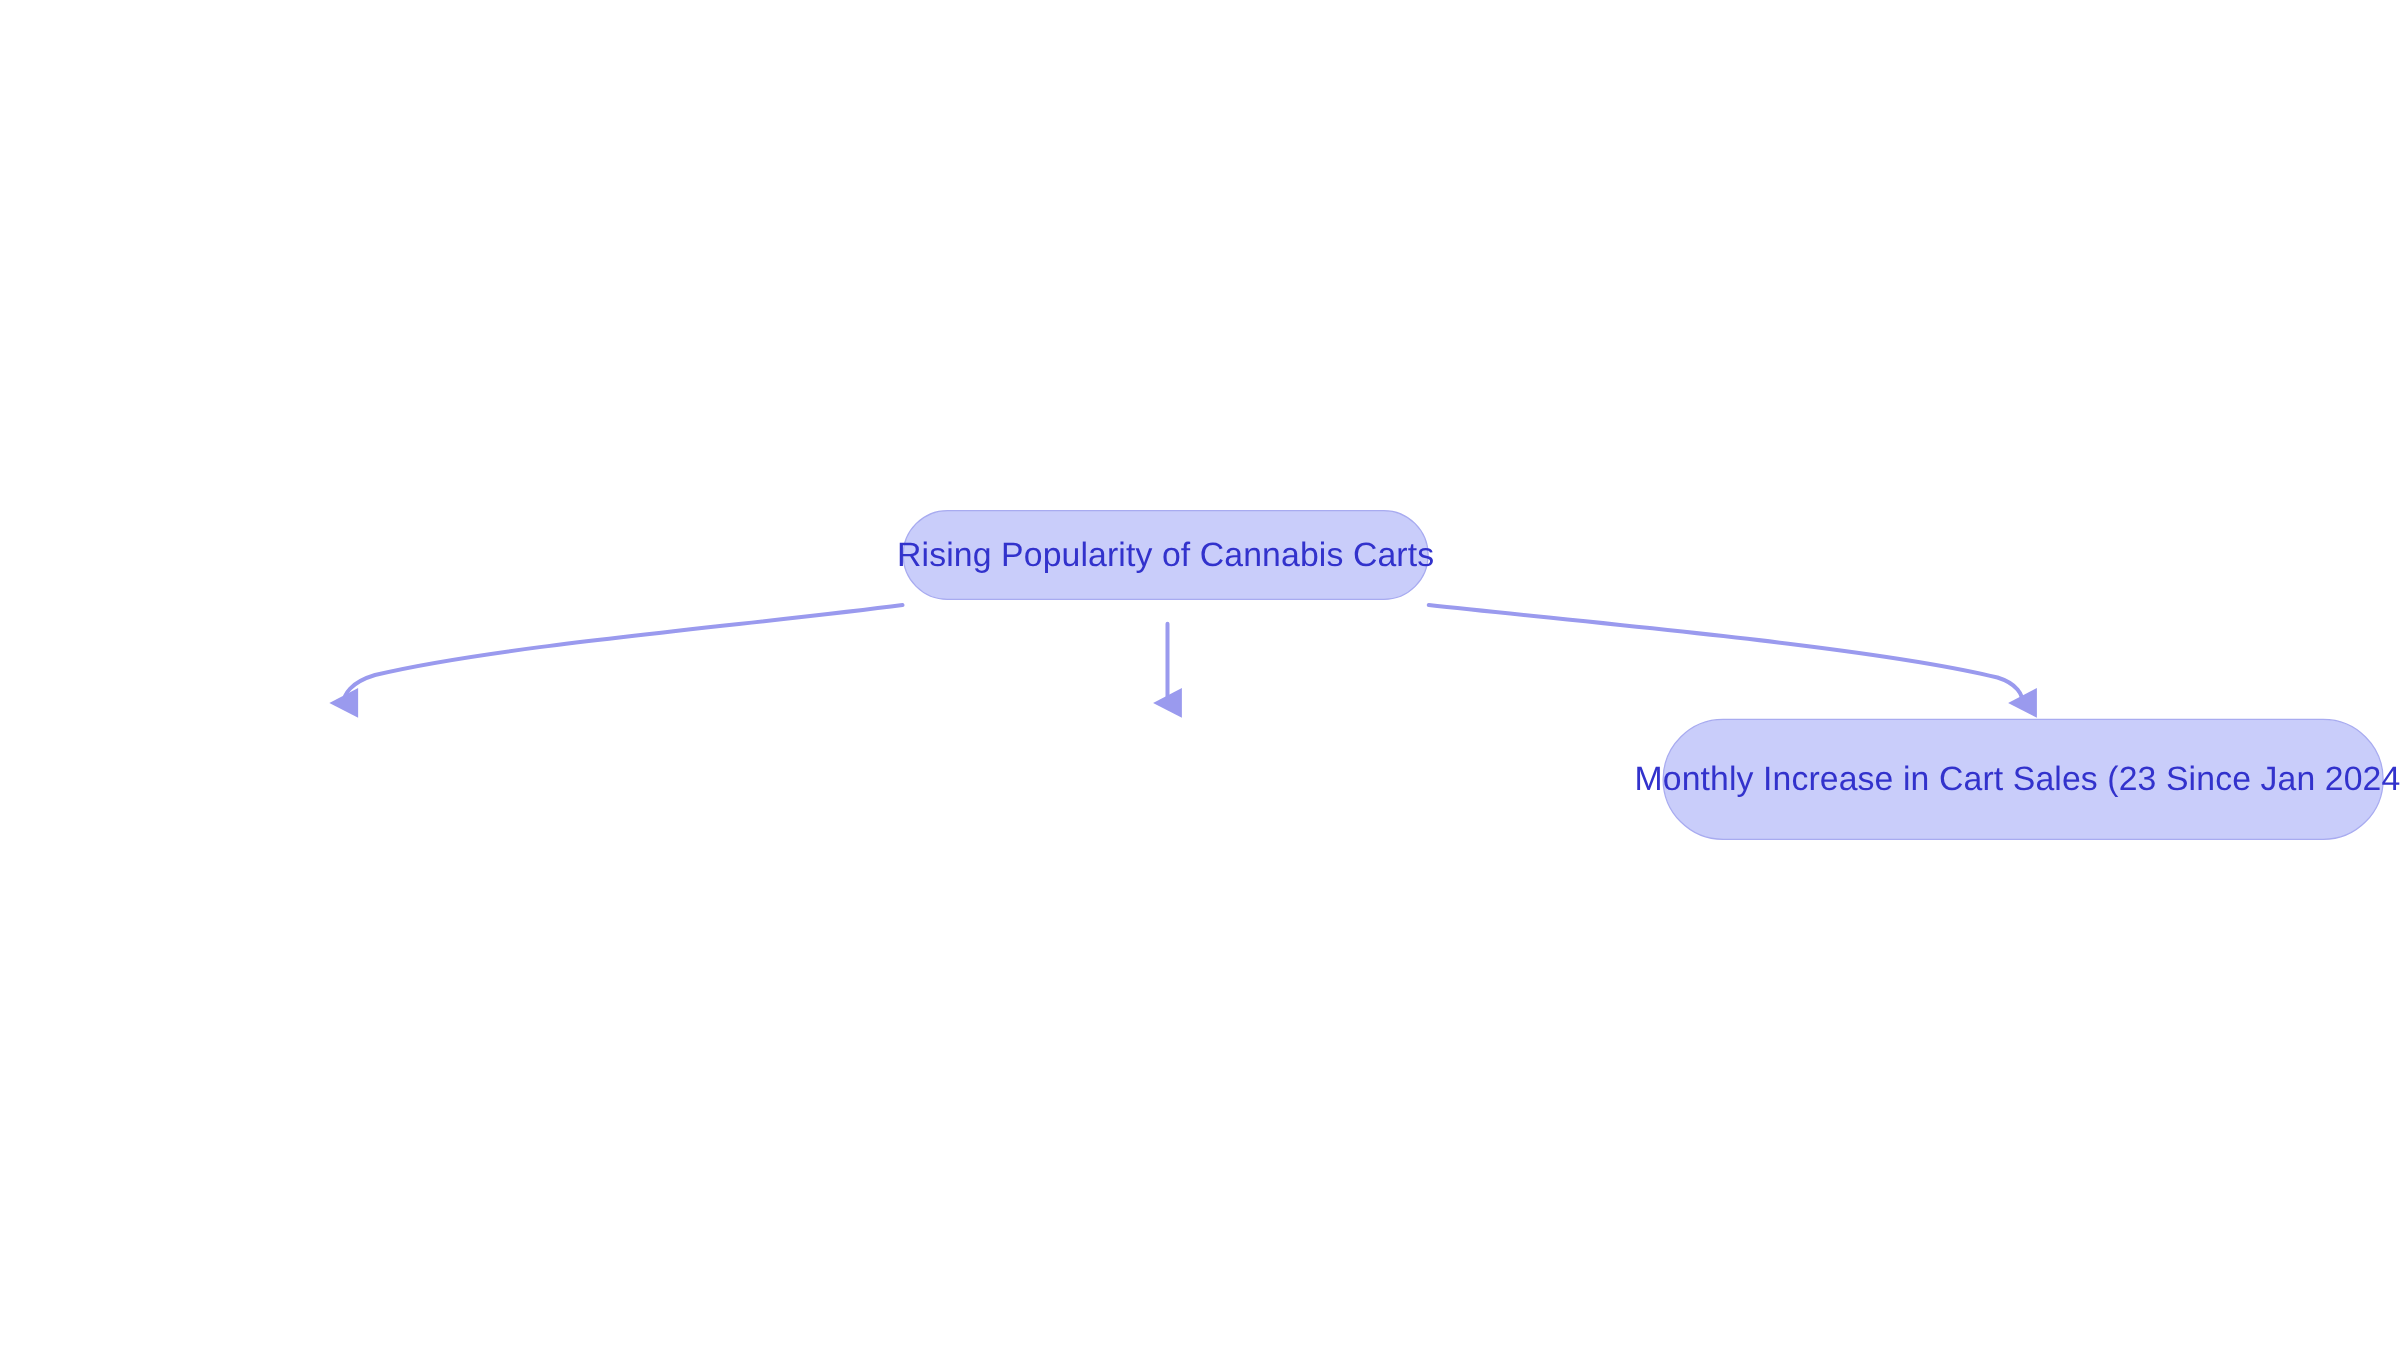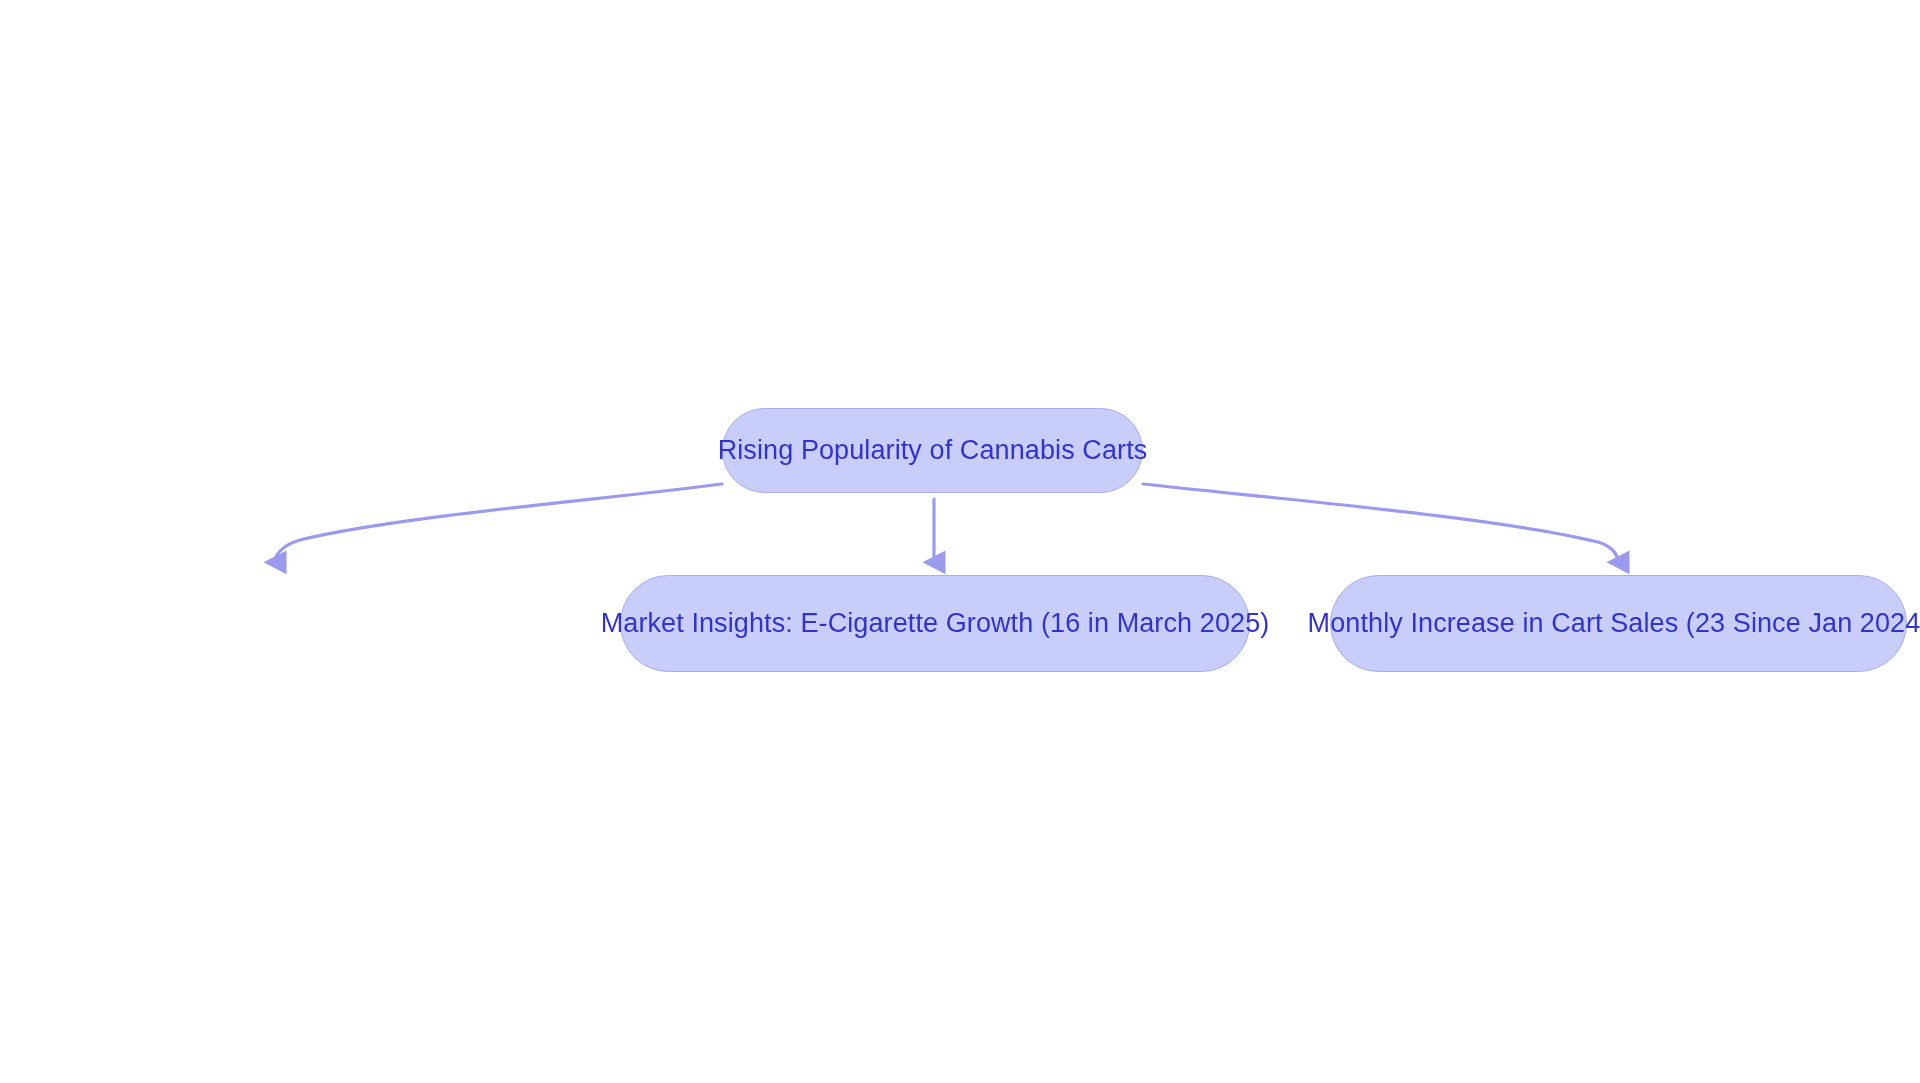--- a/index.html
+++ b/index.html
@@ -45,21 +45,21 @@
     font-size: 27px;
     font-weight: 400;
     letter-spacing: 0.1px;
     line-height: 1.2;
     white-space: nowrap;
   }
   #node-root {
     left: 722px;
     top: 408px;
     width: 421px;
-    height: 85px;
+    height: 72px;
   }
   #node-child-0 {
     left: 13px;
     top: 575px;
     width: 527px;
     height: 97px;
   }
   #node-child-1 {
     left: 620px;
     top: 575px;
@@ -90,21 +90,18 @@
     <path d="M 934 499 L 934 562" fill="none" stroke="#9a9aee" stroke-width="3.2" stroke-linecap="round" marker-end="url(#arrowhead)"></path>
 
     <path d="M 1143 484 C 1290 500 1500 518 1598 542 C 1614 547 1618 556 1618 562" fill="none" stroke="#9a9aee" stroke-width="3.2" stroke-linecap="round" marker-end="url(#arrowhead)"></path>
   </svg>
 
   <div class="node" id="node-root">
     <span class="node-label">Rising Popularity of Cannabis Carts</span>
   </div>
 
 
-  <div class="node" id="node-child-1">
-    <span class="node-label">Market Insights: E-Cigarette Growth (16 in March 2025)</span>
-  </div>
 
   <div class="node" id="node-child-2">
     <span class="node-label">Monthly Increase in Cart Sales (23 Since Jan 2024)</span>
   </div>
 
 </div>
 
 </body></html>

